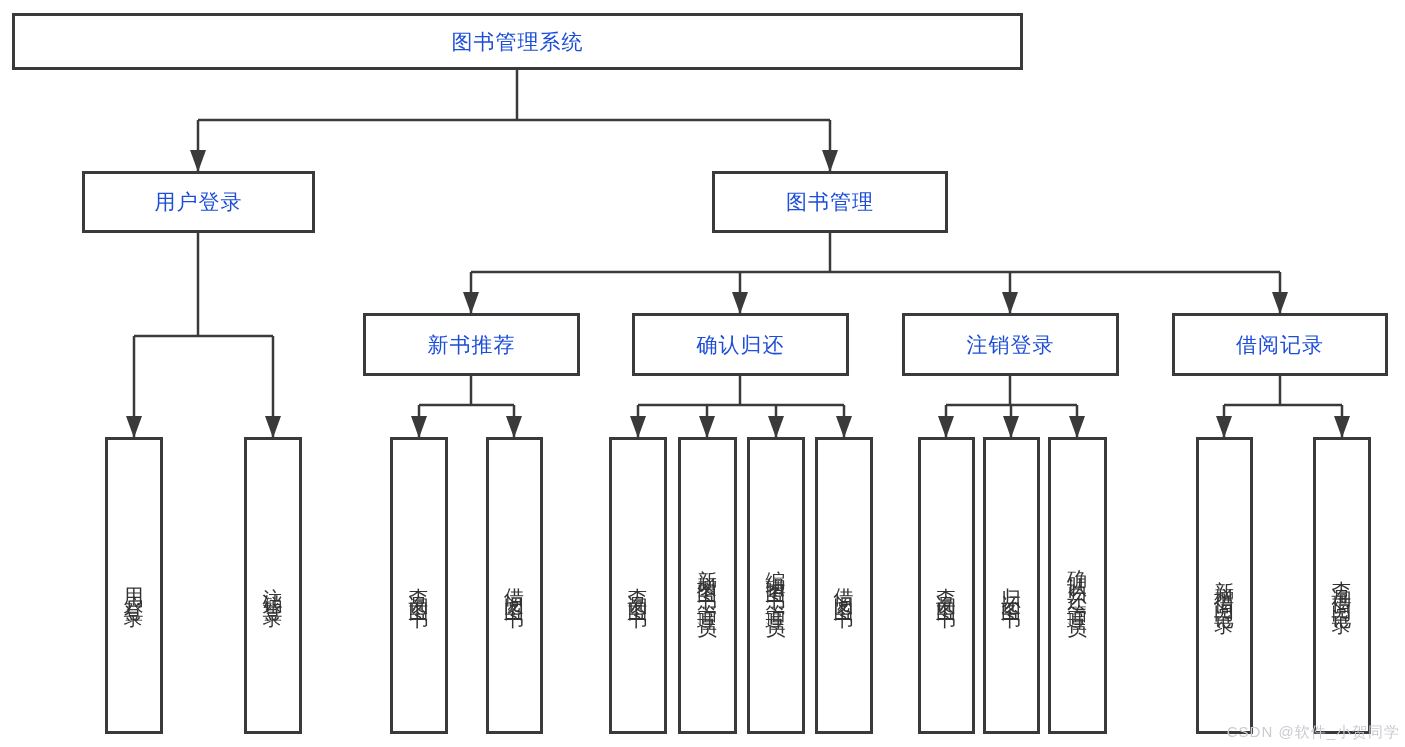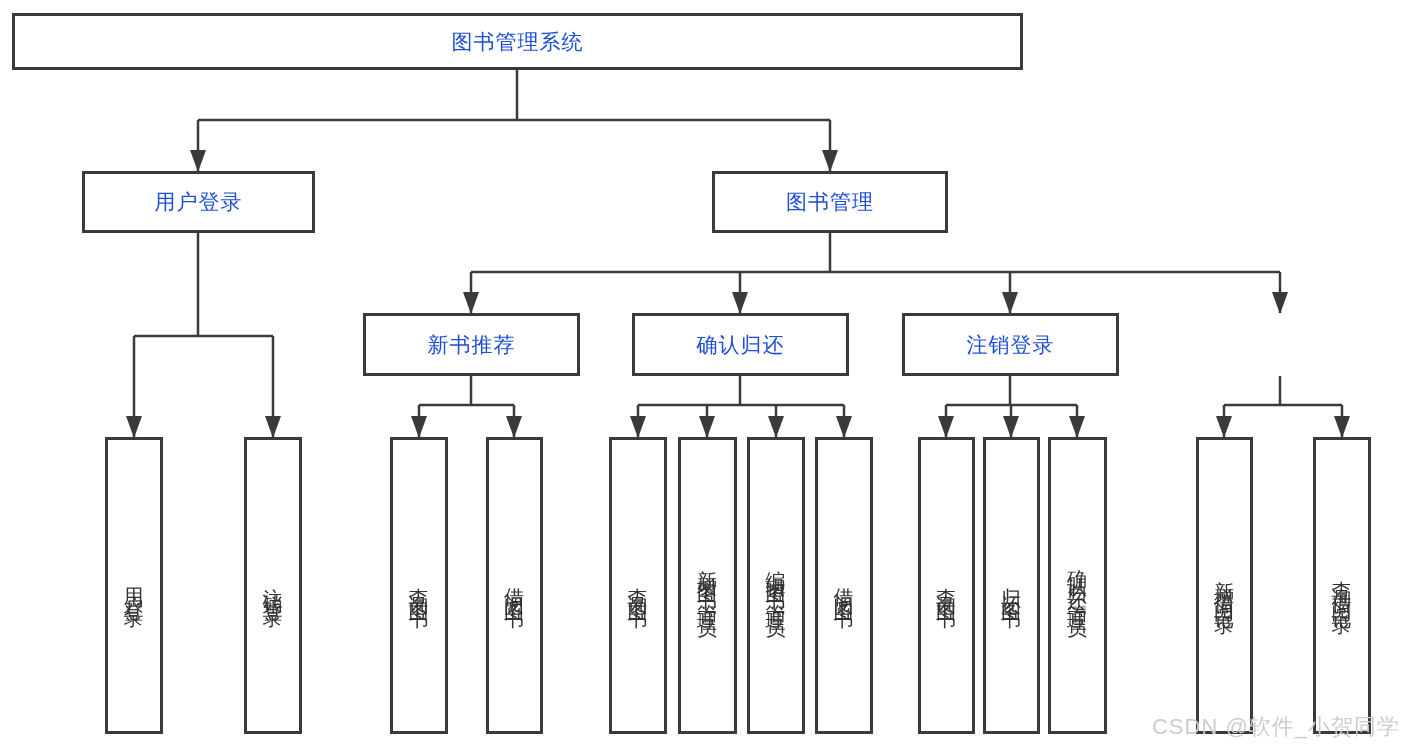--- a/index.html
+++ b/index.html
@@ -79,21 +79,21 @@
   .lf-g4a { left: 918px;  width: 57px; }
   .lf-g4b { left: 983px;  width: 57px; }
   .lf-g4c { left: 1048px; width: 59px; }
   .lf-g5a { left: 1196px; width: 57px; }
   .lf-g5b { left: 1313px; width: 58px; }
 
   .watermark {
     position: absolute;
     right: 5px;
     bottom: 5px;
-    font-size: 22px;
+    font-size: 15px;
     color: #c9ccd1;
     letter-spacing: 1px;
     z-index: 3;
     white-space: nowrap;
   }
 </style>
 </head>
 <body>
 
 <div id="stage">
@@ -161,20 +161,23 @@
 
   <div class="node n-l1-b">
     <span>图书管理</span>
   </div>
   <div class="node n-l2-b">
     <span>确认归还</span>
   </div>
   <div class="node n-l2-c">
     <span>注销登录</span>
   </div>
+  <div class="node n-l2-d">
+    <span>借阅记录</span>
+  </div>
 
   <div class="leaf lf-g1a">
     <span class="vtext">用户登录</span>
   </div>
   <div class="leaf lf-g1b">
     <span class="vtext">注销登录</span>
   </div>
 
   <div class="leaf lf-g2a">
     <span class="vtext">查询图书</span>

